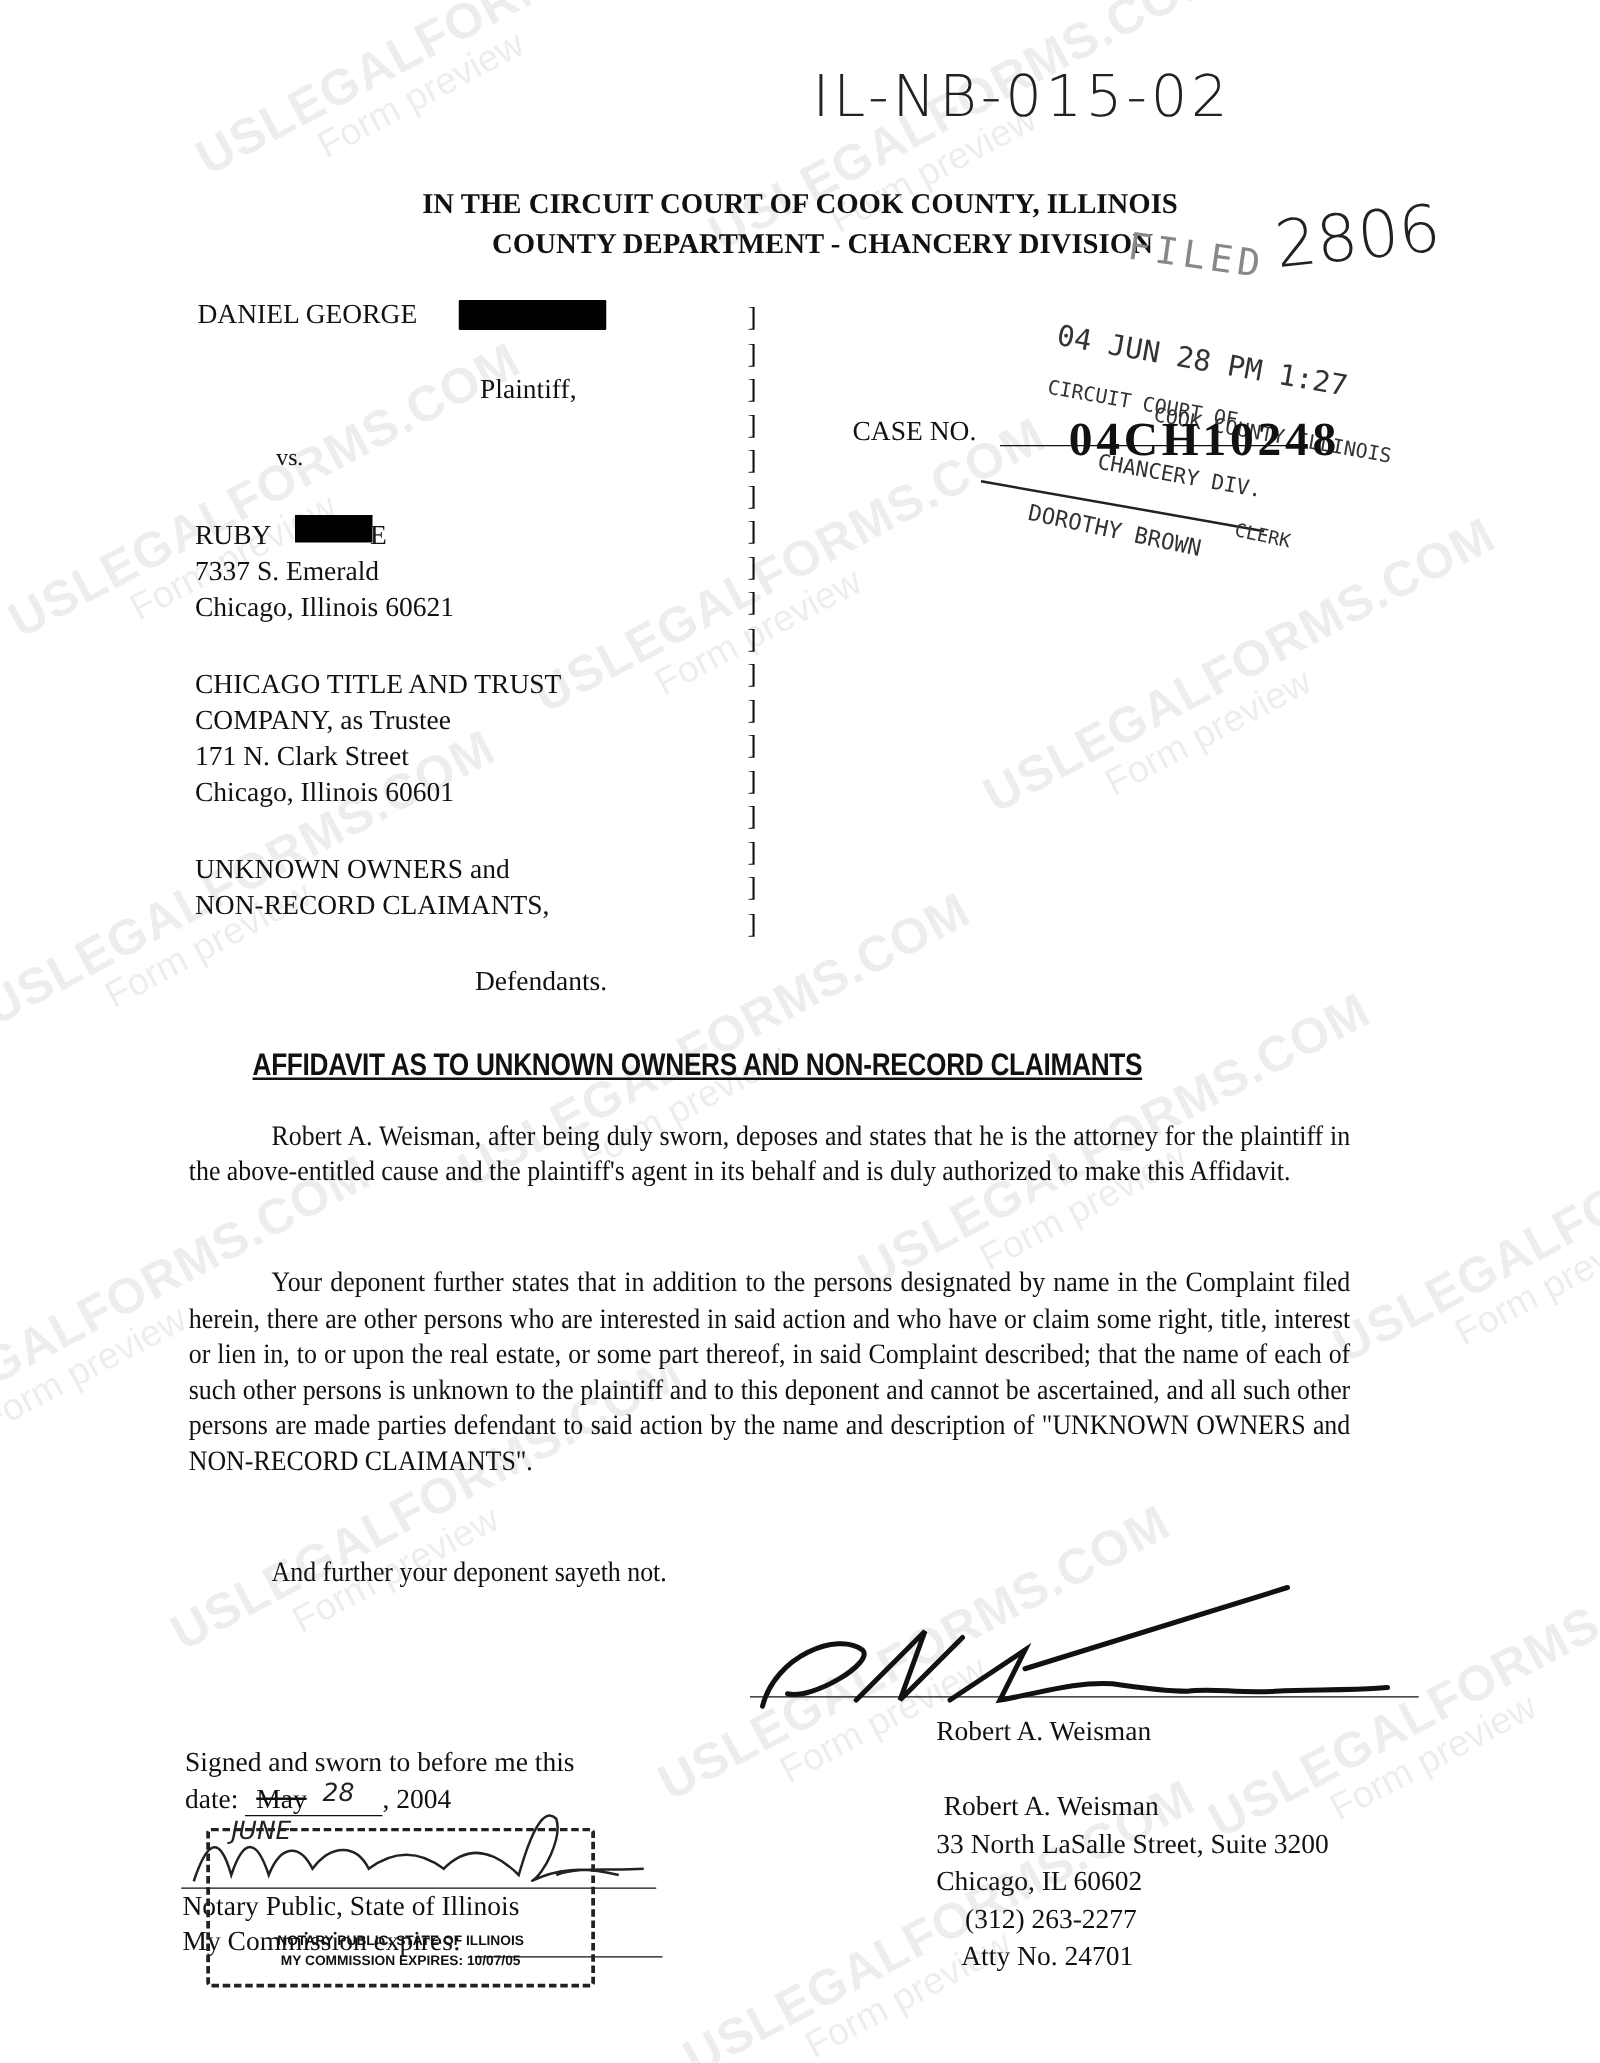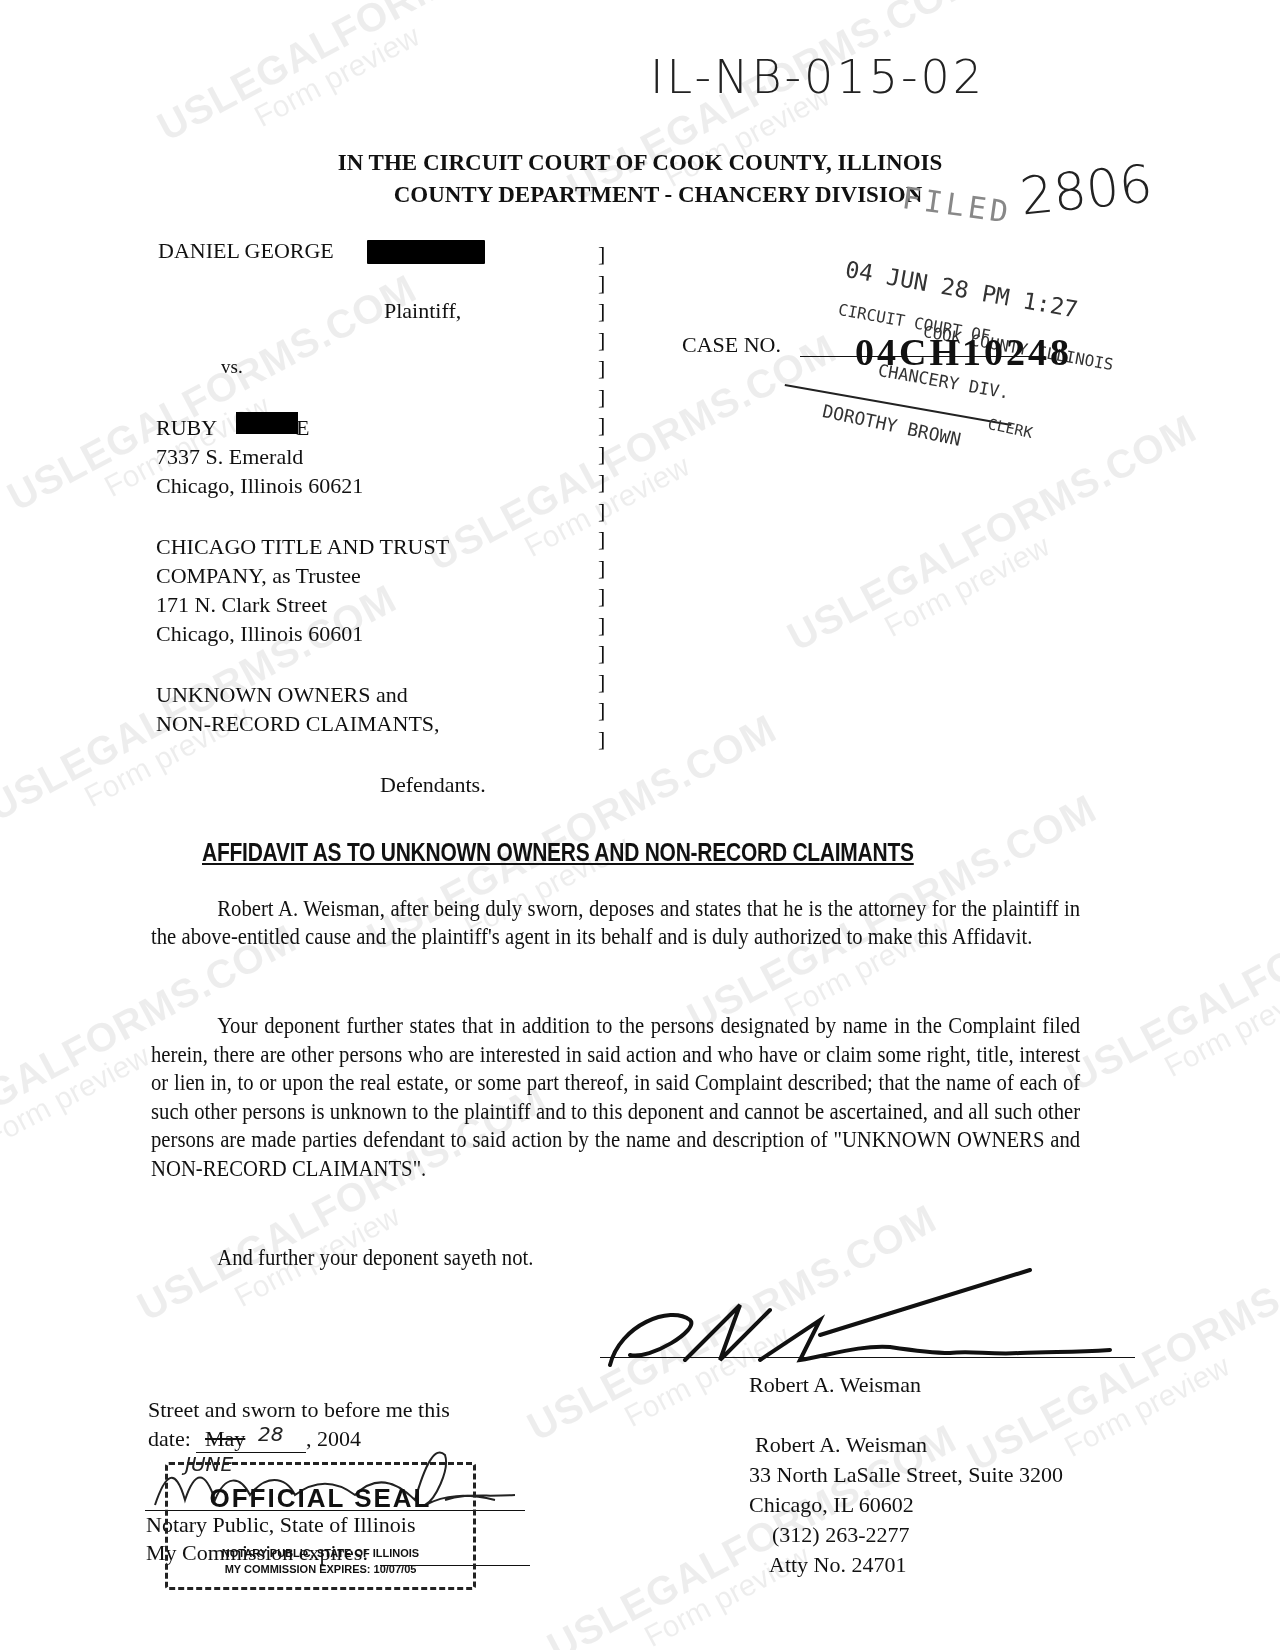--- a/index.html
+++ b/index.html
@@ -164,33 +164,32 @@
 </svg>
 <div style="position:absolute;left:600px;top:1357px;width:535px;height:1px;background:#111;"></div>
 <div class="abs cap" style="left:749px;top:1372px;">Robert A. Weisman</div>
 
 <div class="abs cap" style="left:755px;top:1432px;">Robert A. Weisman</div>
 <div class="abs cap" style="left:749px;top:1462px;">33 North LaSalle Street, Suite 3200</div>
 <div class="abs cap" style="left:749px;top:1492px;">Chicago, IL 60602</div>
 <div class="abs cap" style="left:772px;top:1522px;">(312) 263-2277</div>
 <div class="abs cap" style="left:769px;top:1552px;">Atty No. 24701</div>
 
-<div class="abs cap" style="left:148px;top:1397px;">Street and sworn to before me this</div>
+<div class="abs cap" style="left:148px;top:1397px;">Signed and sworn to before me this</div>
 <div class="abs cap" style="left:148px;top:1426px;">date:</div>
 <div class="abs cap" style="left:205px;top:1426px;text-decoration:line-through;">May</div>
 <div style="position:absolute;left:196px;top:1452px;width:110px;height:1px;background:#111;"></div>
 <div class="abs hand" style="left:258px;top:1422px;font-size:20px;font-style:italic;">28</div>
 <div class="abs cap" style="left:306px;top:1426px;">, 2004</div>
 <div class="abs hand" style="left:185px;top:1452px;font-size:20px;font-style:italic;">JUNE</div>
 
 <svg style="position:absolute;left:145px;top:1445px;" width="380" height="70">
   <path d="M10,60 C20,30 30,20 40,55 C50,25 60,25 70,55 C80,30 95,30 105,50 C120,30 140,30 150,50 C170,35 190,35 210,50 C230,30 250,35 270,55 C280,20 290,0 300,10 C305,25 290,55 280,60 C300,50 320,48 350,55 M300,55 C320,48 340,52 370,50" stroke="#222" stroke-width="2" fill="none"></path>
 </svg>
 <div style="position:absolute;left:145px;top:1510px;width:380px;height:1px;background:#111;"></div>
 <div class="abs cap" style="left:146px;top:1512px;">Notary Public, State of Illinois</div>
 <div class="abs cap" style="left:146px;top:1540px;">My Commission expires:</div>
 <div style="position:absolute;left:380px;top:1565px;width:150px;height:1px;background:#111;"></div>
 
 <div class="seal">
-  <div class="seal-text" style="top:18px;font-size:26px;letter-spacing:2px;">OFFICIAL SEAL</div>
   <div class="seal-text" style="top:82px;font-size:11px;">NOTARY PUBLIC, STATE OF ILLINOIS</div>
   <div class="seal-text" style="top:98px;font-size:11px;">MY COMMISSION EXPIRES: 10/07/05</div>
 </div>
 
 </body></html>

